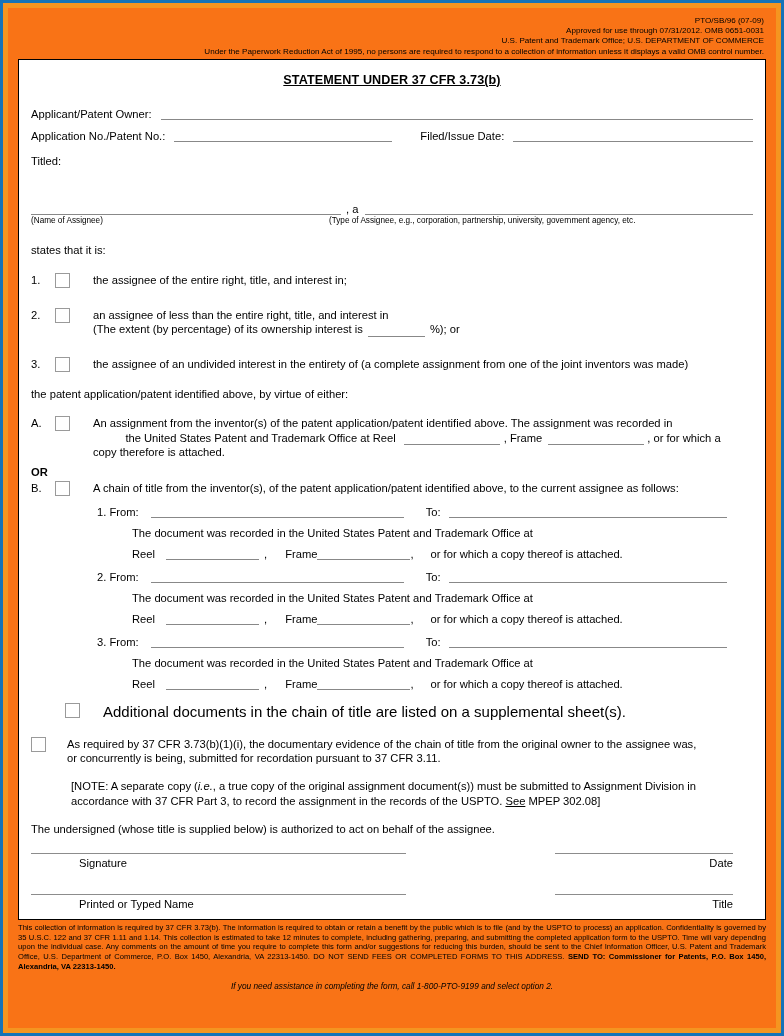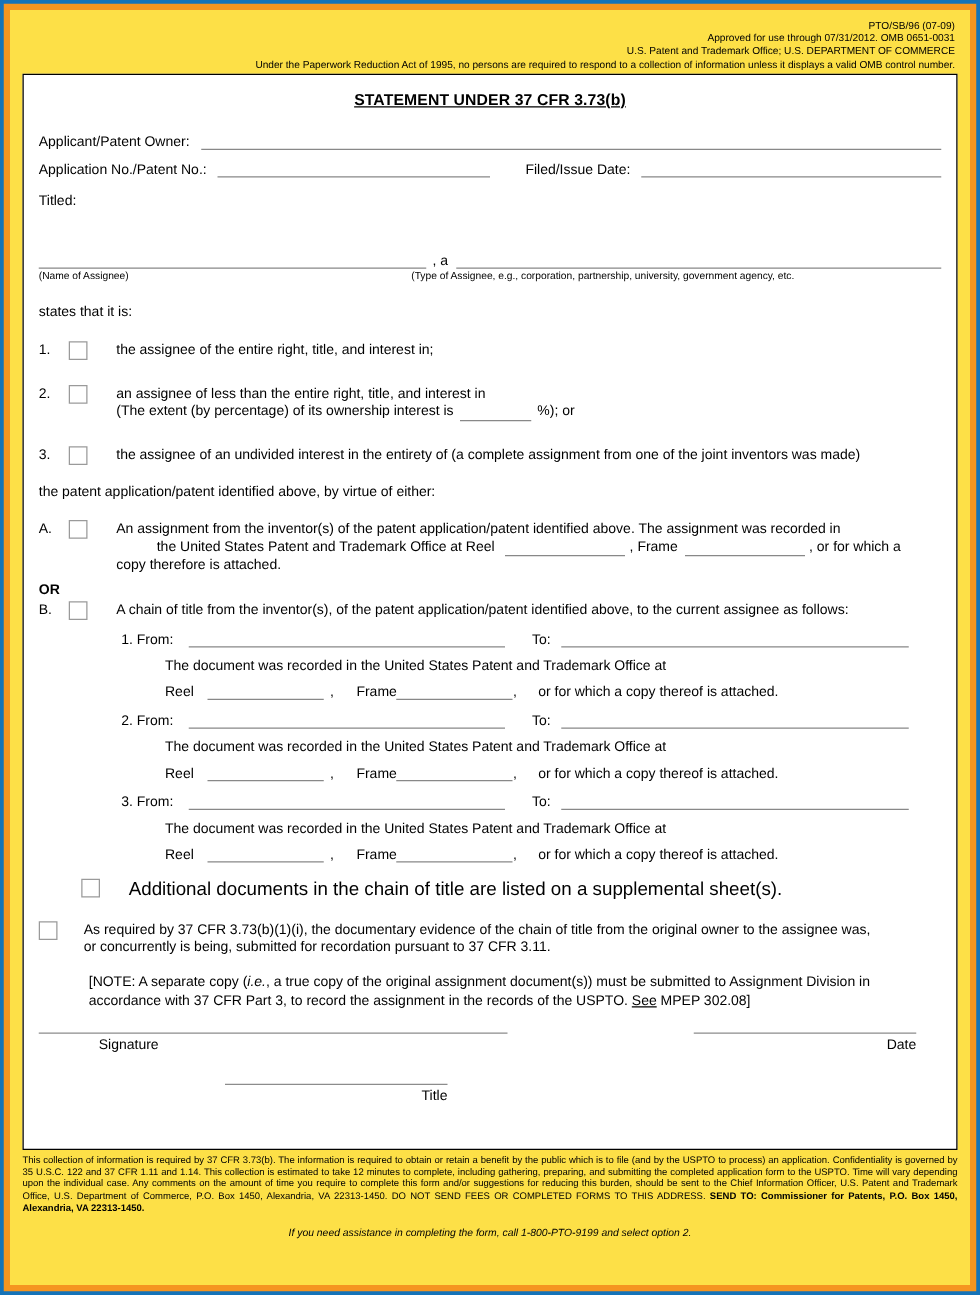--- a/index.html
+++ b/index.html
@@ -17,21 +17,21 @@
     background:#1573b8;
     padding:3px;
   }
   #orange-frame {
     width:100%; height:100%;
     background:#f59520;
     padding:5px;
   }
   #page-white {
     width:100%; height:100%;
-    background:#fde047;
+    background:#f97316;
     padding:8px 10px 6px 10px;
     display:flex; flex-direction:column;
   }
 
   
   #form-header {
     text-align:right;
     font-size:8.1px;
     line-height:10.2px;
     color:#000;
@@ -292,33 +292,38 @@
         <div id="asrequired-row">
           <span class="cbox"></span>
           <span style="font-size:11.2px;line-height:14.6px;padding-left:21px;">
             <span style="display:block;">As required by  37 CFR 3.73(b)(1)(i), the documentary evidence of the chain of title from the original owner to the assignee was,</span>
             <span style="display:block;">or concurrently is being, submitted for recordation pursuant to 37 CFR 3.11.</span>
           </span>
         </div>
 
         <div id="note-para"><span>[NOTE: A separate copy (</span><i>i.e.</i><span>, a true copy of the original assignment document(s)) must be submitted to Assignment Division in accordance with 37 CFR Part 3, to record the assignment in the records of the USPTO. </span><u>See</u><span> MPEP 302.08]</span></div>
 
+        <div id="undersigned">The undersigned (whose title is supplied below) is authorized to act on behalf of the assignee.</div>
 
         <div class="sig-block">
           <div class="sig-left">
             <div class="sig-rule"></div>
             <div class="sig-cap">Signature</div>
           </div>
           <div class="sig-right">
             <div class="sig-rule"></div>
             <div class="sig-cap ctr">Date</div>
           </div>
         </div>
 
         <div class="sig-block" style="margin-top:25px;">
+          <div class="sig-left">
+            <div class="sig-rule"></div>
+            <div class="sig-cap">Printed or Typed Name</div>
+          </div>
           <div class="sig-right">
             <div class="sig-rule"></div>
             <div class="sig-cap ctr">Title</div>
           </div>
         </div>
 
       </div>
 
       <div id="footer"><span>This collection of information is required by 37 CFR 3.73(b).  The information is required to obtain or retain a benefit by the public which is to file (and by the USPTO to process) an application.  Confidentiality is governed by 35 U.S.C. 122 and 37 CFR 1.11 and 1.14.  This collection is estimated to take 12 minutes to complete, including gathering, preparing, and submitting the completed application form to the USPTO.  Time will vary depending upon the individual case.  Any comments on the amount of time you require to complete this form and/or suggestions for reducing this burden, should be sent to the Chief Information Officer, U.S. Patent and Trademark Office, U.S. Department of Commerce, P.O. Box 1450, Alexandria, VA  22313-1450.  DO NOT SEND FEES OR COMPLETED FORMS TO THIS ADDRESS.  </span><b>SEND TO: Commissioner for Patents, P.O. Box 1450, Alexandria, VA  22313-1450.</b></div>
 

